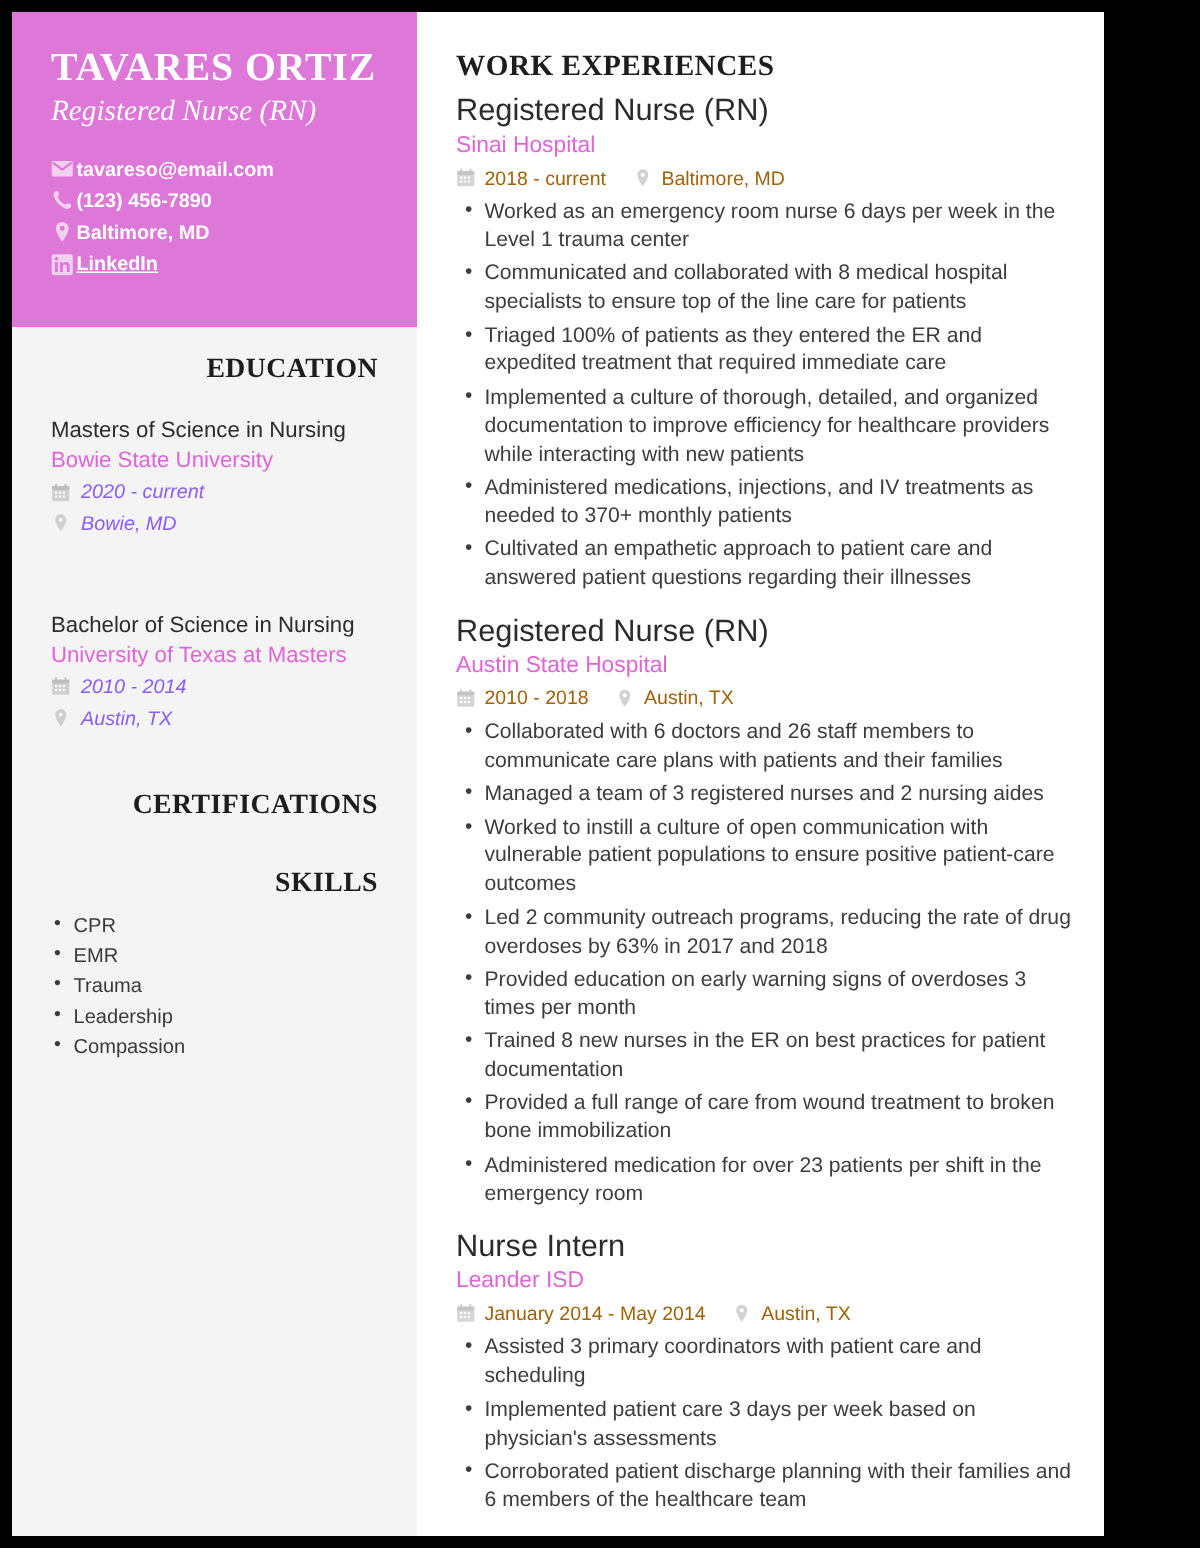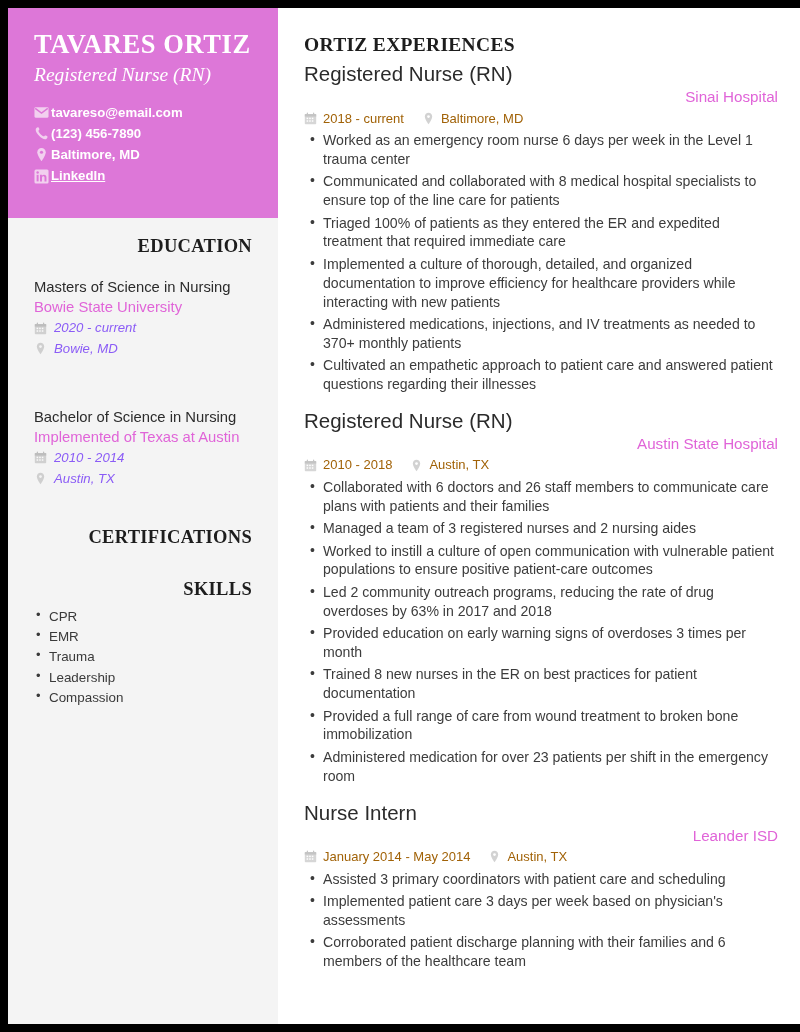--- a/index.html
+++ b/index.html
@@ -8,21 +8,21 @@
     width: 800px;
     height: 1032px;
     background: #000000;
     font-family: "Liberation Sans", sans-serif;
   }
 
   .page {
     position: absolute;
     left: 8px;
     top: 8px;
-    width: 792px;
+    width: 728px;
     height: 1016px;
     background: #ffffff;
     display: flex;
     overflow: hidden;
   }
 
   
   .sidebar {
     width: 270px;
     flex: 0 0 270px;
@@ -164,21 +164,20 @@
     color: #2b2b2b;
     line-height: 1.22;
     font-weight: normal;
   }
 
   .job-company {
     font-size: 15.2px;
     color: #e064d8;
     line-height: 1.35;
     margin-top: 1px;
-    text-align: right;
   }
 
   .job-meta {
     display: flex;
     align-items: center;
     font-size: 13px;
     color: #a16207;
     line-height: 1.5;
     margin-top: 1px;
   }
@@ -297,21 +296,21 @@
               </svg>
           </span>
           <span>Bowie, MD</span>
         </div>
       </div>
 
       <div class="gap-md"></div>
 
       <div class="edu-entry">
         <div class="edu-degree">Bachelor of Science in Nursing</div>
-        <div class="edu-school">Implemented of Texas at Austin</div>
+        <div class="edu-school">University of Texas at Masters</div>
         <div class="meta-row">
           <span class="ic">
             <svg viewBox="0 0 16 16">
                 <rect x="1" y="2.6" width="14" height="12.4" rx="1" fill="#d0d0d0"></rect>
                 <rect x="1" y="2.6" width="14" height="3" fill="#bdbdbd"></rect>
                 <rect x="3.2" y="7" width="1.9" height="1.8" fill="#fafafa"></rect>
                 <rect x="6.4" y="7" width="1.9" height="1.8" fill="#fafafa"></rect>
                 <rect x="9.6" y="7" width="1.9" height="1.8" fill="#fafafa"></rect>
                 <rect x="3.2" y="10.2" width="1.9" height="1.8" fill="#fafafa"></rect>
                 <rect x="6.4" y="10.2" width="1.9" height="1.8" fill="#fafafa"></rect>
@@ -346,21 +345,21 @@
         <li>Trauma</li>
         <li>Leadership</li>
         <li>Compassion</li>
       </ul>
 
     </div>
   </aside>
 
   <section class="main">
 
-    <div class="main-heading">ORTIZ EXPERIENCES</div>
+    <div class="main-heading">WORK EXPERIENCES</div>
 
     <div class="job">
       <div class="job-role">Registered Nurse (RN)</div>
       <div class="job-company">Sinai Hospital</div>
       <div class="job-meta">
         <span class="seg">
           <span class="ic">
             <svg viewBox="0 0 16 16">
                 <rect x="1" y="2.6" width="14" height="12.4" rx="1" fill="#d6d6d6"></rect>
                 <rect x="1" y="2.6" width="14" height="3" fill="#c4c4c4"></rect>

